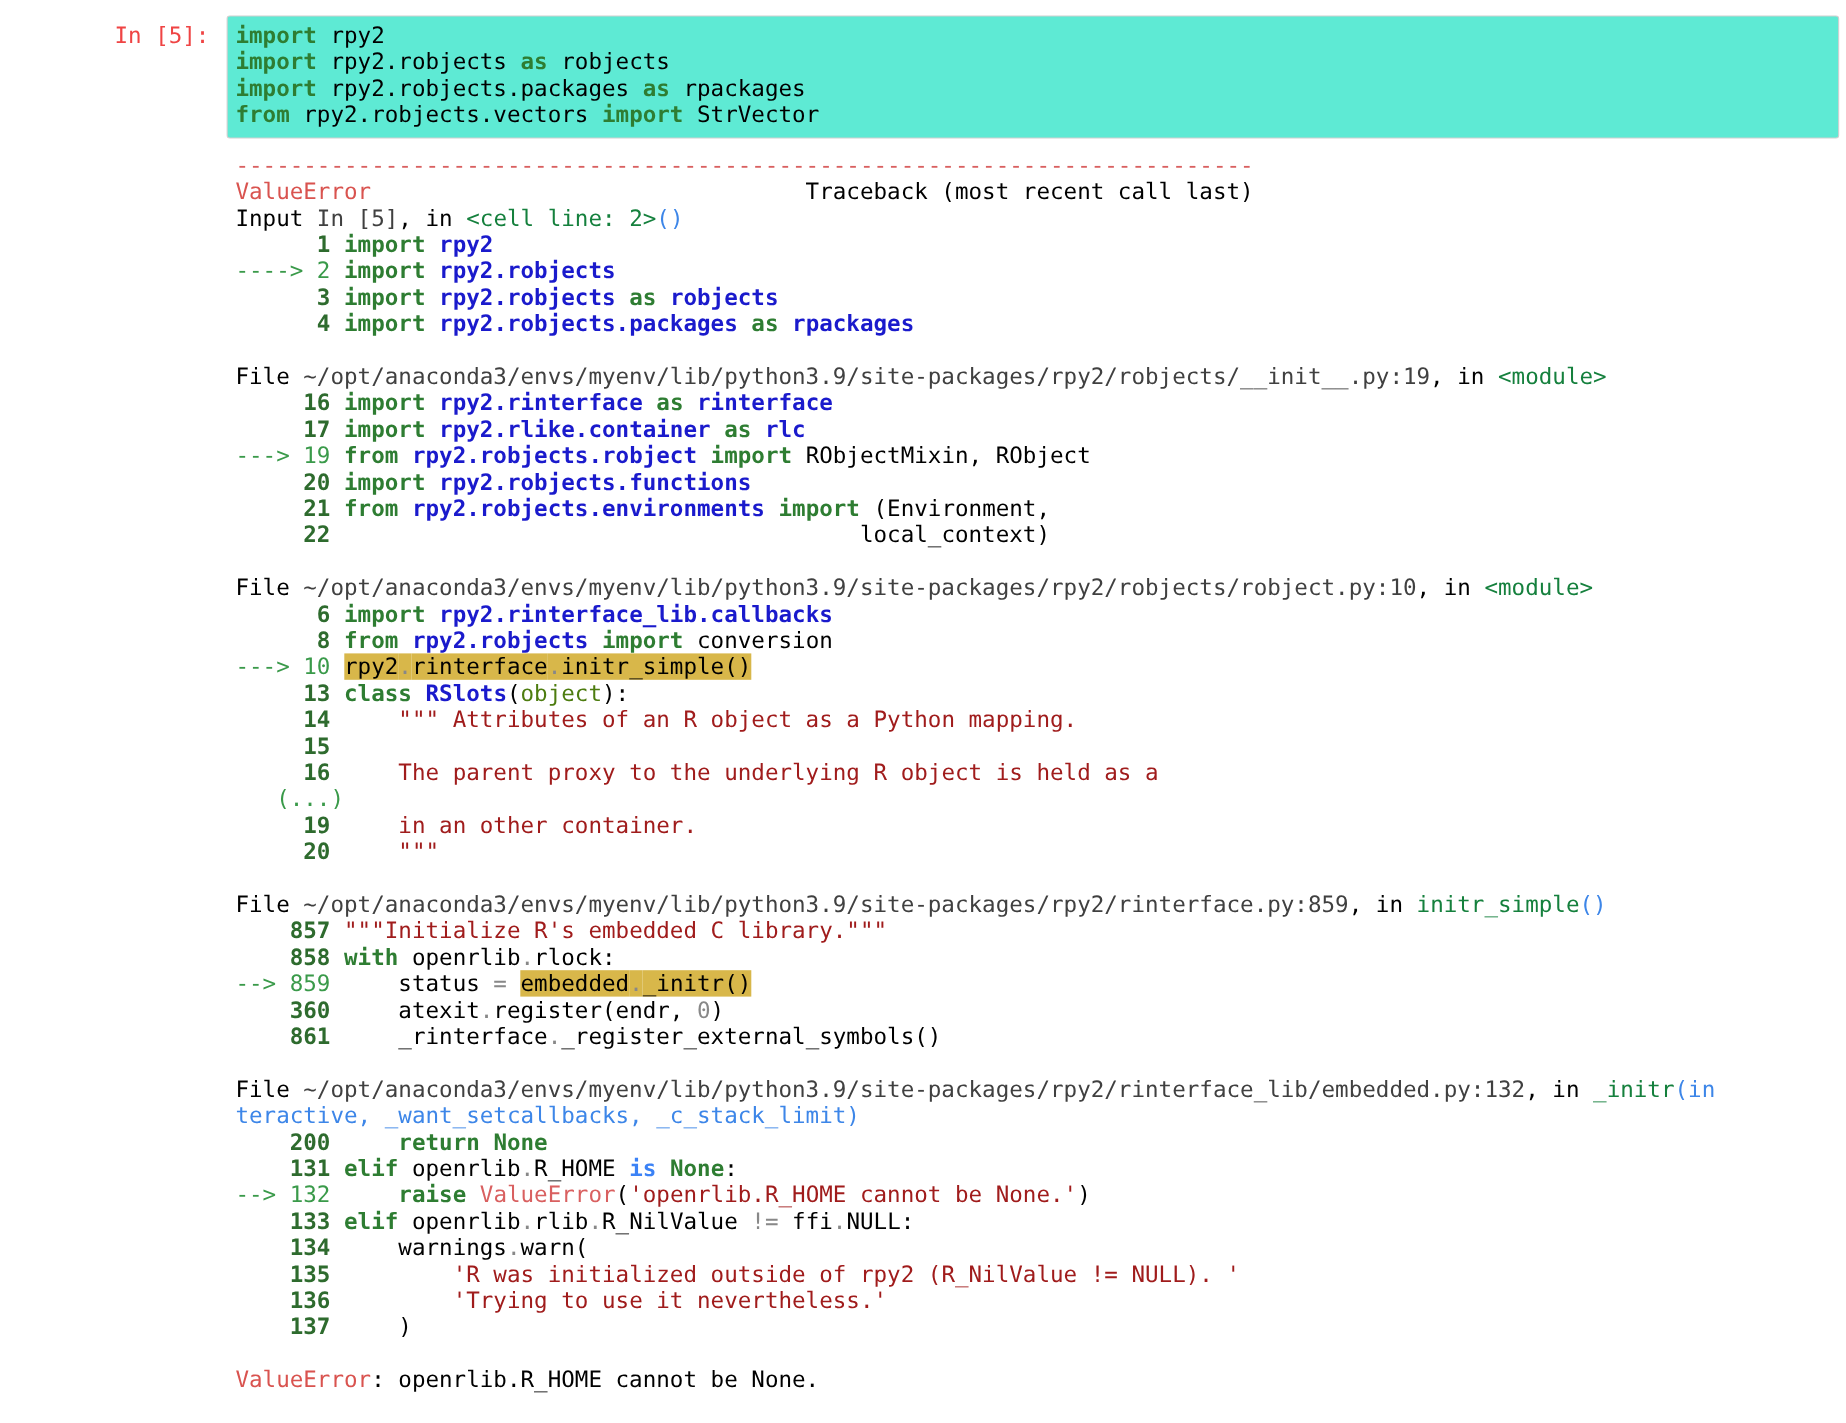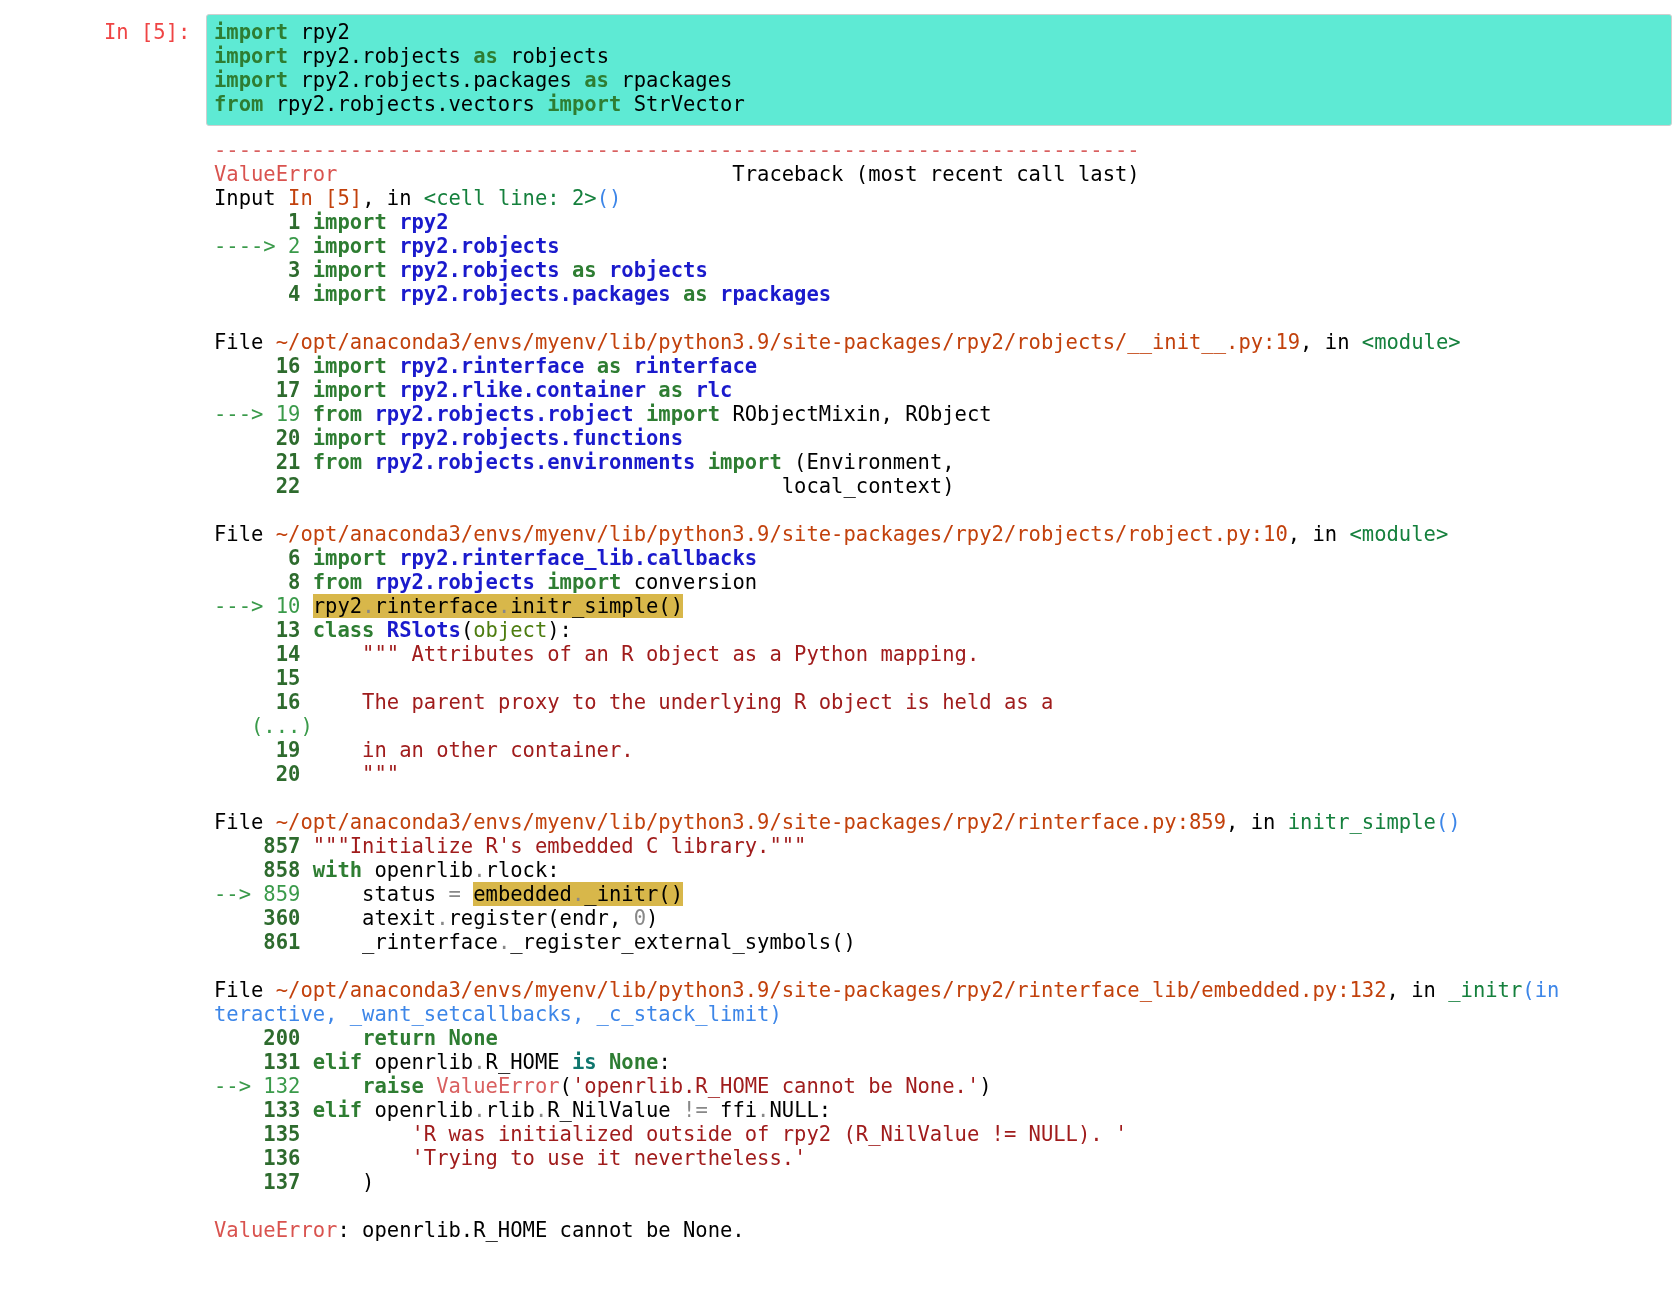--- a/index.html
+++ b/index.html
@@ -10,27 +10,27 @@
          background: #5eead4; border: 1px solid #cfcfcf; border-radius: 3px; box-sizing: border-box;
          padding: 5px 7px; }
   .input-cell .line { line-height: 24px; white-space: pre; }
   .output { position: absolute; left: 214px; top: 138px; width: 1460px; }
   .output .line { line-height: 24px; white-space: pre; min-height: 24px; }
   .kw { color: #008000; color: #2e7d32; font-weight: bold; }
   .kwn { color: #4d7c0f; }
   .mod { color: #0000ff; color: #1a1acc; font-weight: bold; }
   .lnb { color: #2e6b2e; font-weight: bold; }
   .arrow { color: #3a9a4a; }
-  .path { color: #c2410c; }
+  .path { color: #404040; }
   .cellref { color: #15803d; }
   .paren { color: #3d86e8; }
   .err { color: #d9534f; }
   .str { color: #a01c1c; }
   .red { color: #d96060; }
-  .pur { color: #0f766e; font-weight: bold; }
+  .pur { color: #3b82f6; font-weight: bold; }
   .dim { color: #888; }
   .hl { background: #d8b74a; }
   .dash { color: #d96060; }
 </style>
 </head>
 <body>
 
 <div class="prompt">In [5]:</div>
 
 <div class="input-cell" id="input-cell">
@@ -75,18 +75,19 @@
     <div class="line"><span class="arrow">--&gt; 859 </span><span>    status </span><span class="dim">=</span><span> </span><span class="hl">embedded</span><span class="hl dim">.</span><span class="hl">_initr()</span></div>
     <div class="line"><span class="lnb">    360 </span><span>    atexit</span><span class="dim">.</span><span>register(endr, </span><span class="dim">0</span><span>)</span></div>
     <div class="line"><span class="lnb">    861 </span><span>    _rinterface</span><span class="dim">.</span><span>_register_external_symbols()</span></div>
     <div class="line"></div>
     <div class="line"><span>File </span><span class="path">~/opt/anaconda3/envs/myenv/lib/python3.9/site-packages/rpy2/rinterface_lib/embedded.py:132</span><span>, in </span><span class="cellref">_initr</span><span class="paren">(in</span></div>
     <div class="line"><span class="paren">teractive, _want_setcallbacks, _c_stack_limit)</span></div>
     <div class="line"><span class="lnb">    200 </span><span>    </span><span class="kw">return</span><span> </span><span class="kw">None</span></div>
     <div class="line"><span class="lnb">    131 </span><span class="kw">elif</span><span> openrlib</span><span class="dim">.</span><span>R_HOME </span><span class="pur">is</span><span> </span><span class="kw">None</span><span>:</span></div>
     <div class="line"><span class="arrow">--&gt; 132 </span><span>    </span><span class="kw">raise</span><span> </span><span class="red">ValueError</span><span>(</span><span class="str">'openrlib.R_HOME cannot be None.'</span><span>)</span></div>
     <div class="line"><span class="lnb">    133 </span><span class="kw">elif</span><span> openrlib</span><span class="dim">.</span><span>rlib</span><span class="dim">.</span><span>R_NilValue </span><span class="dim">!=</span><span> ffi</span><span class="dim">.</span><span>NULL:</span></div>
+    <div class="line"><span class="lnb">    134 </span><span>    warnings</span><span class="dim">.</span><span>warn(</span></div>
     <div class="line"><span class="lnb">    135 </span><span class="str">        'R was initialized outside of rpy2 (R_NilValue != NULL). '</span></div>
     <div class="line"><span class="lnb">    136 </span><span class="str">        'Trying to use it nevertheless.'</span></div>
     <div class="line"><span class="lnb">    137 </span><span>    )</span></div>
     <div class="line"></div>
     <div class="line"><span class="err">ValueError</span><span>: openrlib.R_HOME cannot be None.</span></div>
   </div>
 
 </body></html>

